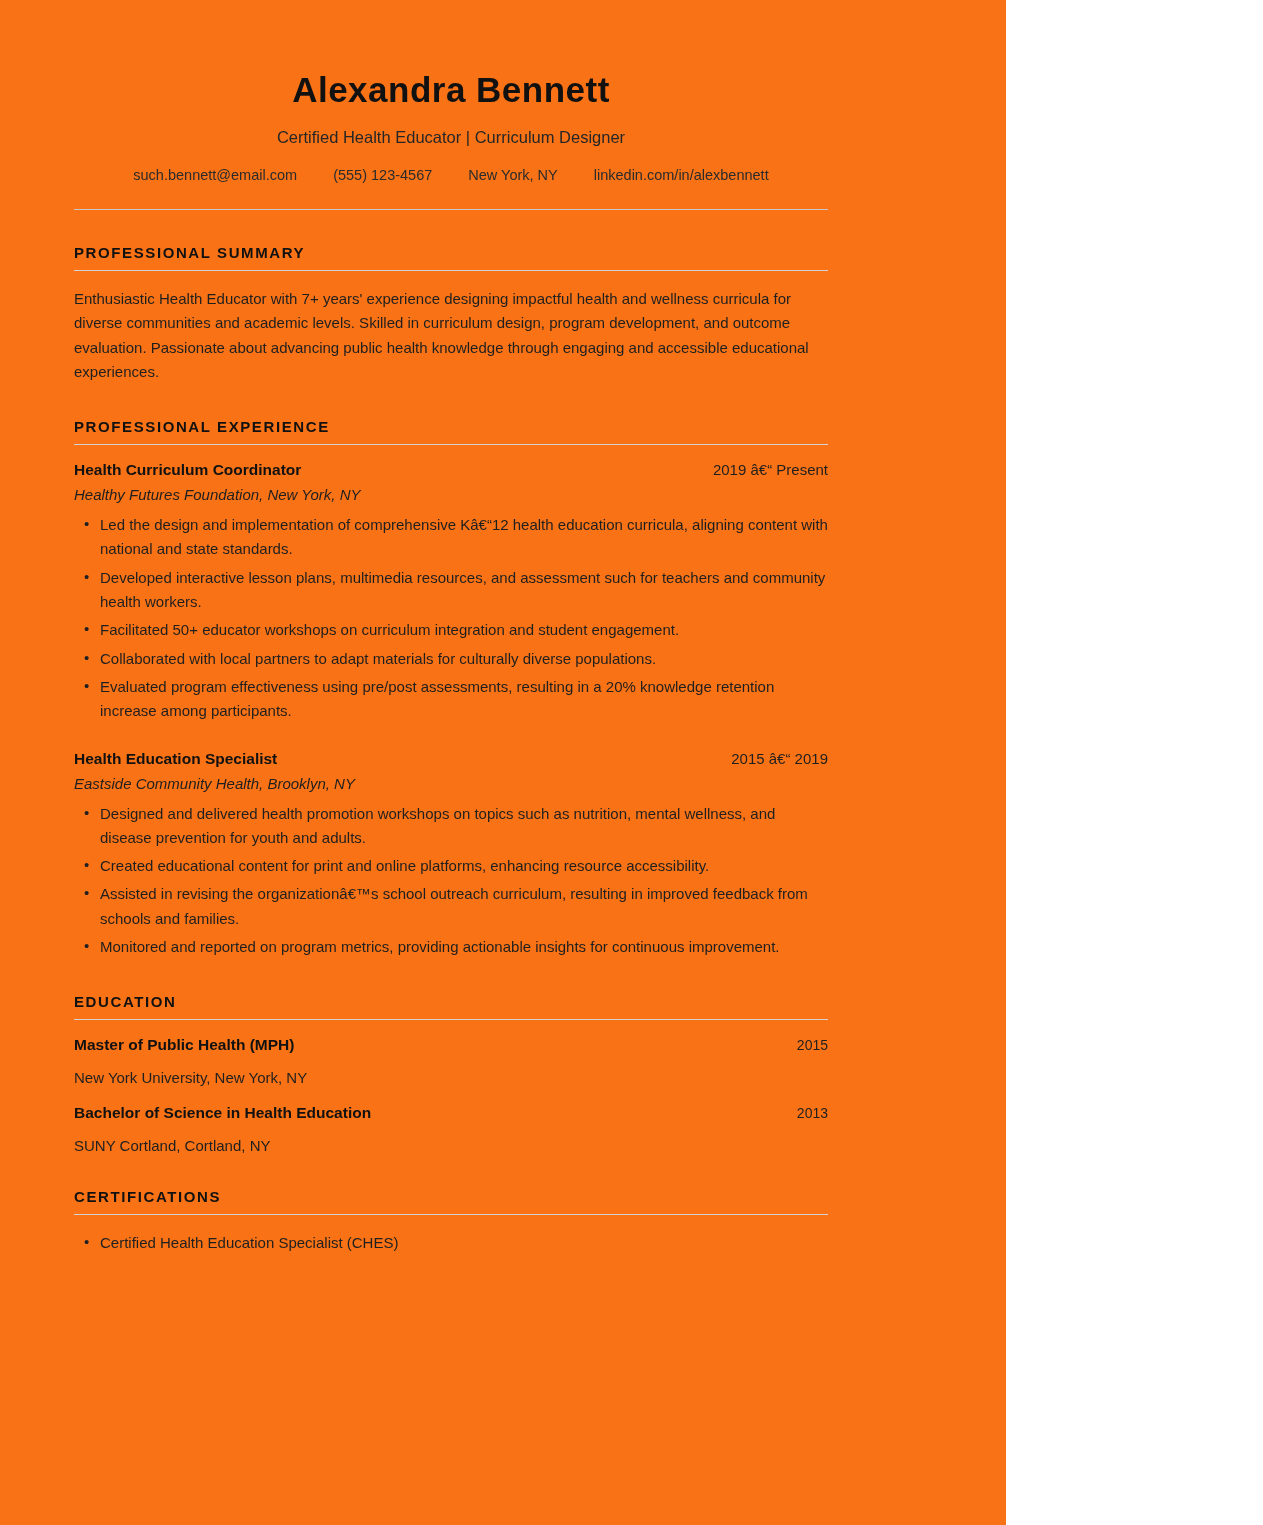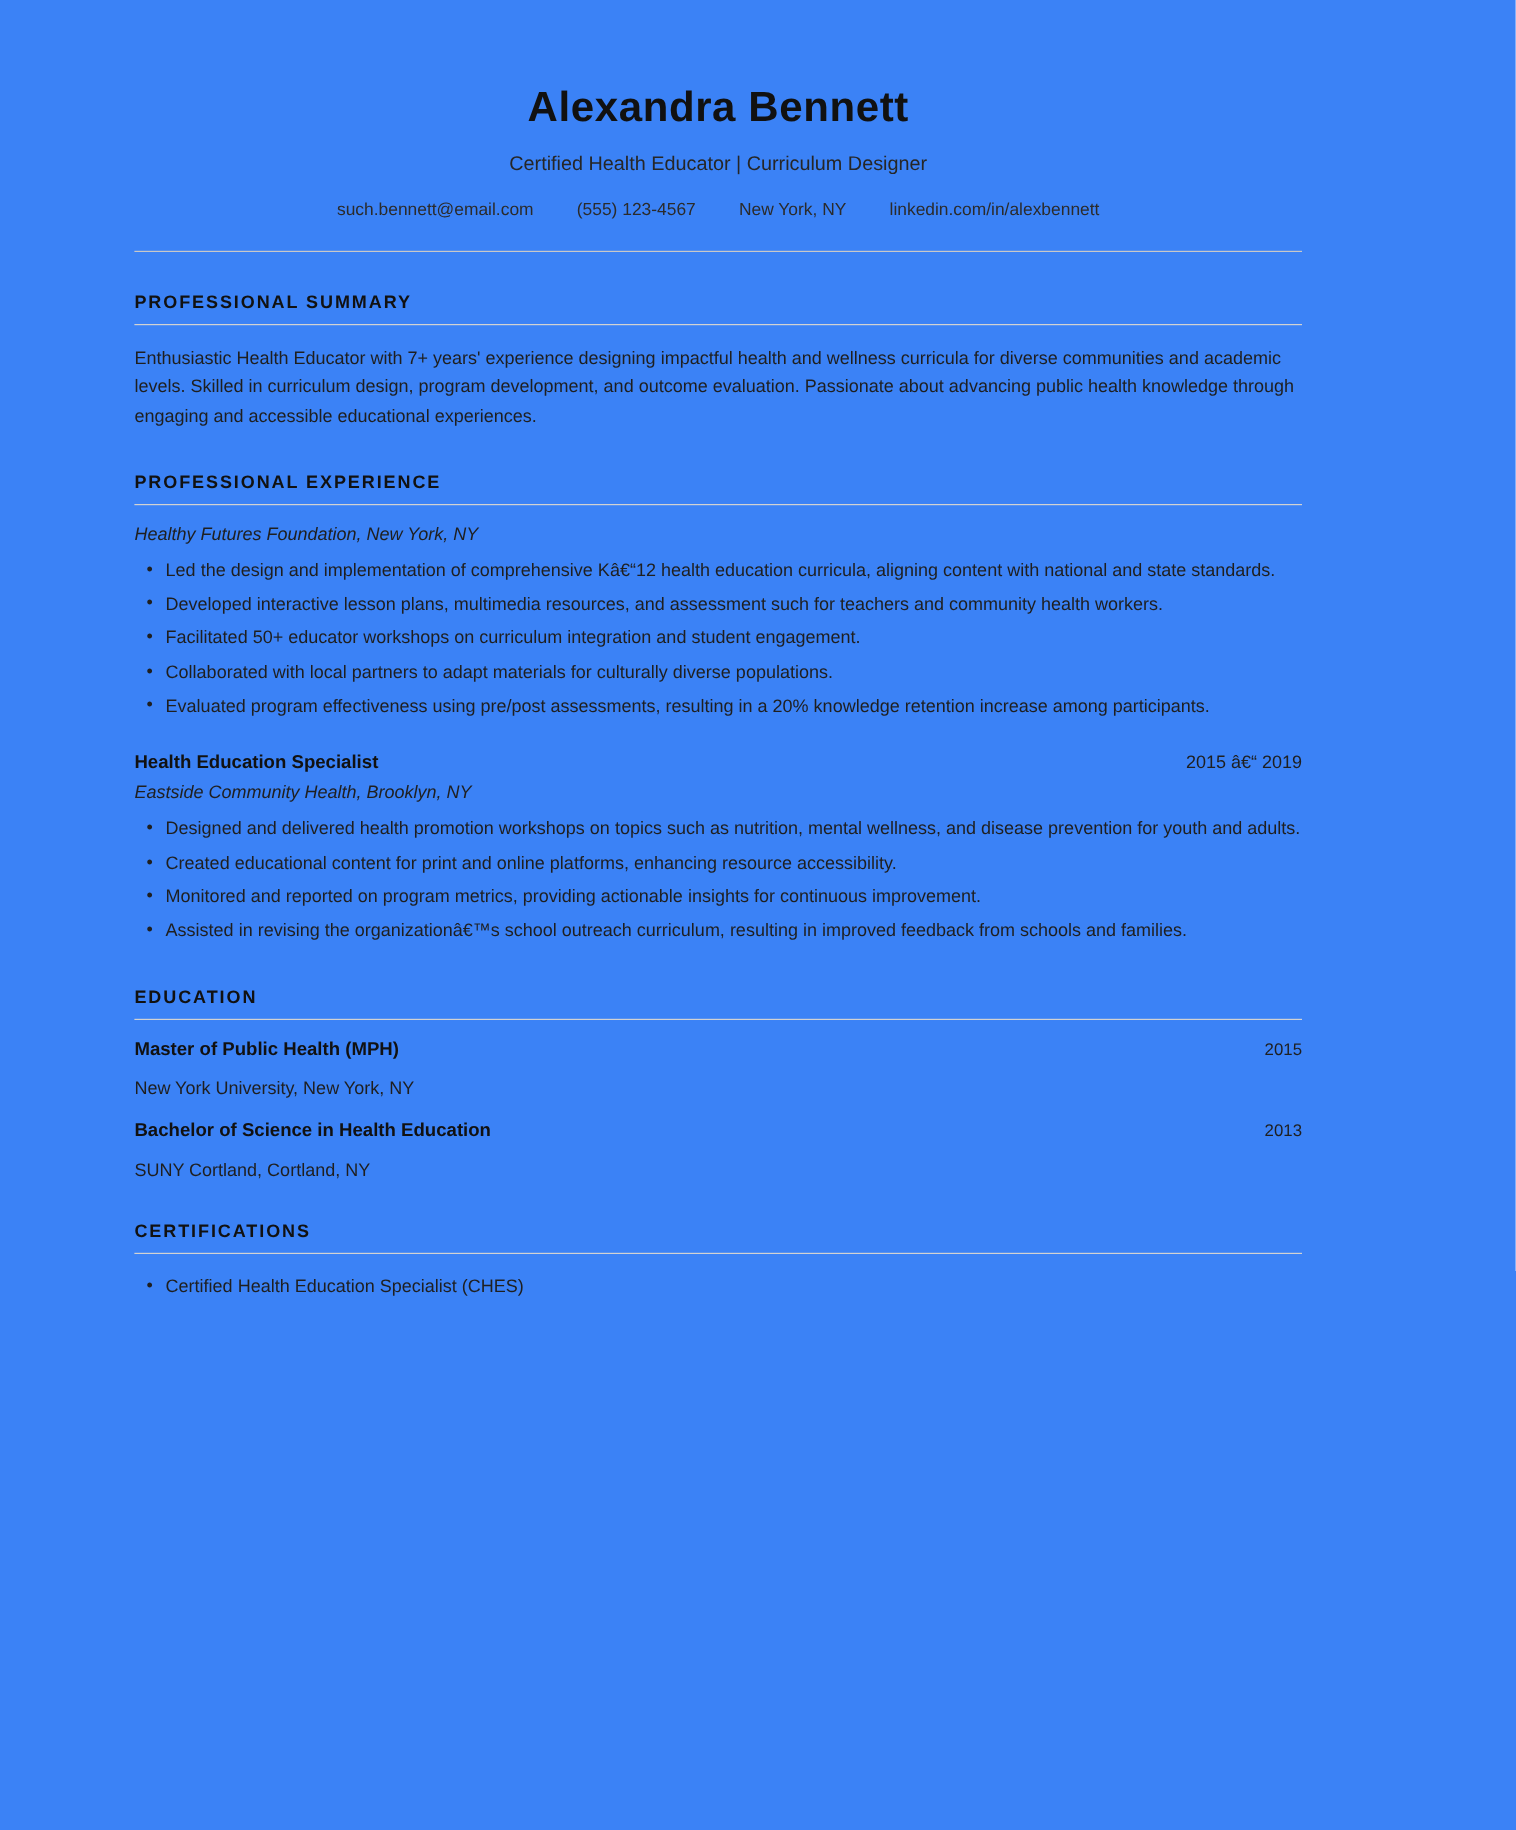--- a/index.html
+++ b/index.html
@@ -8,25 +8,25 @@
     background: #ffffff;
   }
   body {
     width: 1263px;
     min-height: 1525px;
     font-family: "Liberation Sans", sans-serif;
     color: #1a1a1a;
     -webkit-font-smoothing: antialiased;
   }
   .page {
-    width: 1263px;
+    width: 1006px;
     min-height: 1525px;
     box-sizing: border-box;
-    padding: 70px 178px 40px 112px;
-    background: #3b82f6;
+    padding: 70px 178px 40px 74px;
+    background: #f97316;
   }
 
   
   .header {
     text-align: center;
     padding-bottom: 26px;
     border-bottom: 1px solid #c8c8c8;
   }
   .name {
     font-size: 35px;
@@ -173,41 +173,45 @@
 
   <div class="section">
     <h2 class="section-title">PROFESSIONAL SUMMARY</h2>
     <p class="summary-text">Enthusiastic Health Educator with 7+ years' experience designing impactful health and wellness curricula for diverse communities and academic levels. Skilled in curriculum design, program development, and outcome evaluation. Passionate about advancing public health knowledge through engaging and accessible educational experiences.</p>
   </div>
 
   <div class="section">
     <h2 class="section-title">PROFESSIONAL EXPERIENCE</h2>
 
     <div class="job">
+      <div class="job-head">
+        <span class="job-title">Health Curriculum Coordinator</span>
+        <span class="job-dates">2019 â€“ Present</span>
+      </div>
       <div class="job-org">Healthy Futures Foundation, New York, NY</div>
       <ul class="bullets">
         <li>Led the design and implementation of comprehensive Kâ€“12 health education curricula, aligning content with national and state standards.</li>
         <li>Developed interactive lesson plans, multimedia resources, and assessment such for teachers and community health workers.</li>
         <li>Facilitated 50+ educator workshops on curriculum integration and student engagement.</li>
         <li>Collaborated with local partners to adapt materials for culturally diverse populations.</li>
         <li>Evaluated program effectiveness using pre/post assessments, resulting in a 20% knowledge retention increase among participants.</li>
       </ul>
     </div>
 
     <div class="job" style="margin-top:26px;">
       <div class="job-head">
         <span class="job-title">Health Education Specialist</span>
         <span class="job-dates">2015 â€“ 2019</span>
       </div>
       <div class="job-org">Eastside Community Health, Brooklyn, NY</div>
       <ul class="bullets">
         <li>Designed and delivered health promotion workshops on topics such as nutrition, mental wellness, and disease prevention for youth and adults.</li>
         <li>Created educational content for print and online platforms, enhancing resource accessibility.</li>
+        <li>Assisted in revising the organizationâ€™s school outreach curriculum, resulting in improved feedback from schools and families.</li>
         <li>Monitored and reported on program metrics, providing actionable insights for continuous improvement.</li>
-        <li>Assisted in revising the organizationâ€™s school outreach curriculum, resulting in improved feedback from schools and families.</li>
       </ul>
     </div>
   </div>
 
   <div class="section">
     <h2 class="section-title">EDUCATION</h2>
 
     <div class="edu">
       <div class="edu-head">
         <span class="edu-degree">Master of Public Health (MPH)</span>

